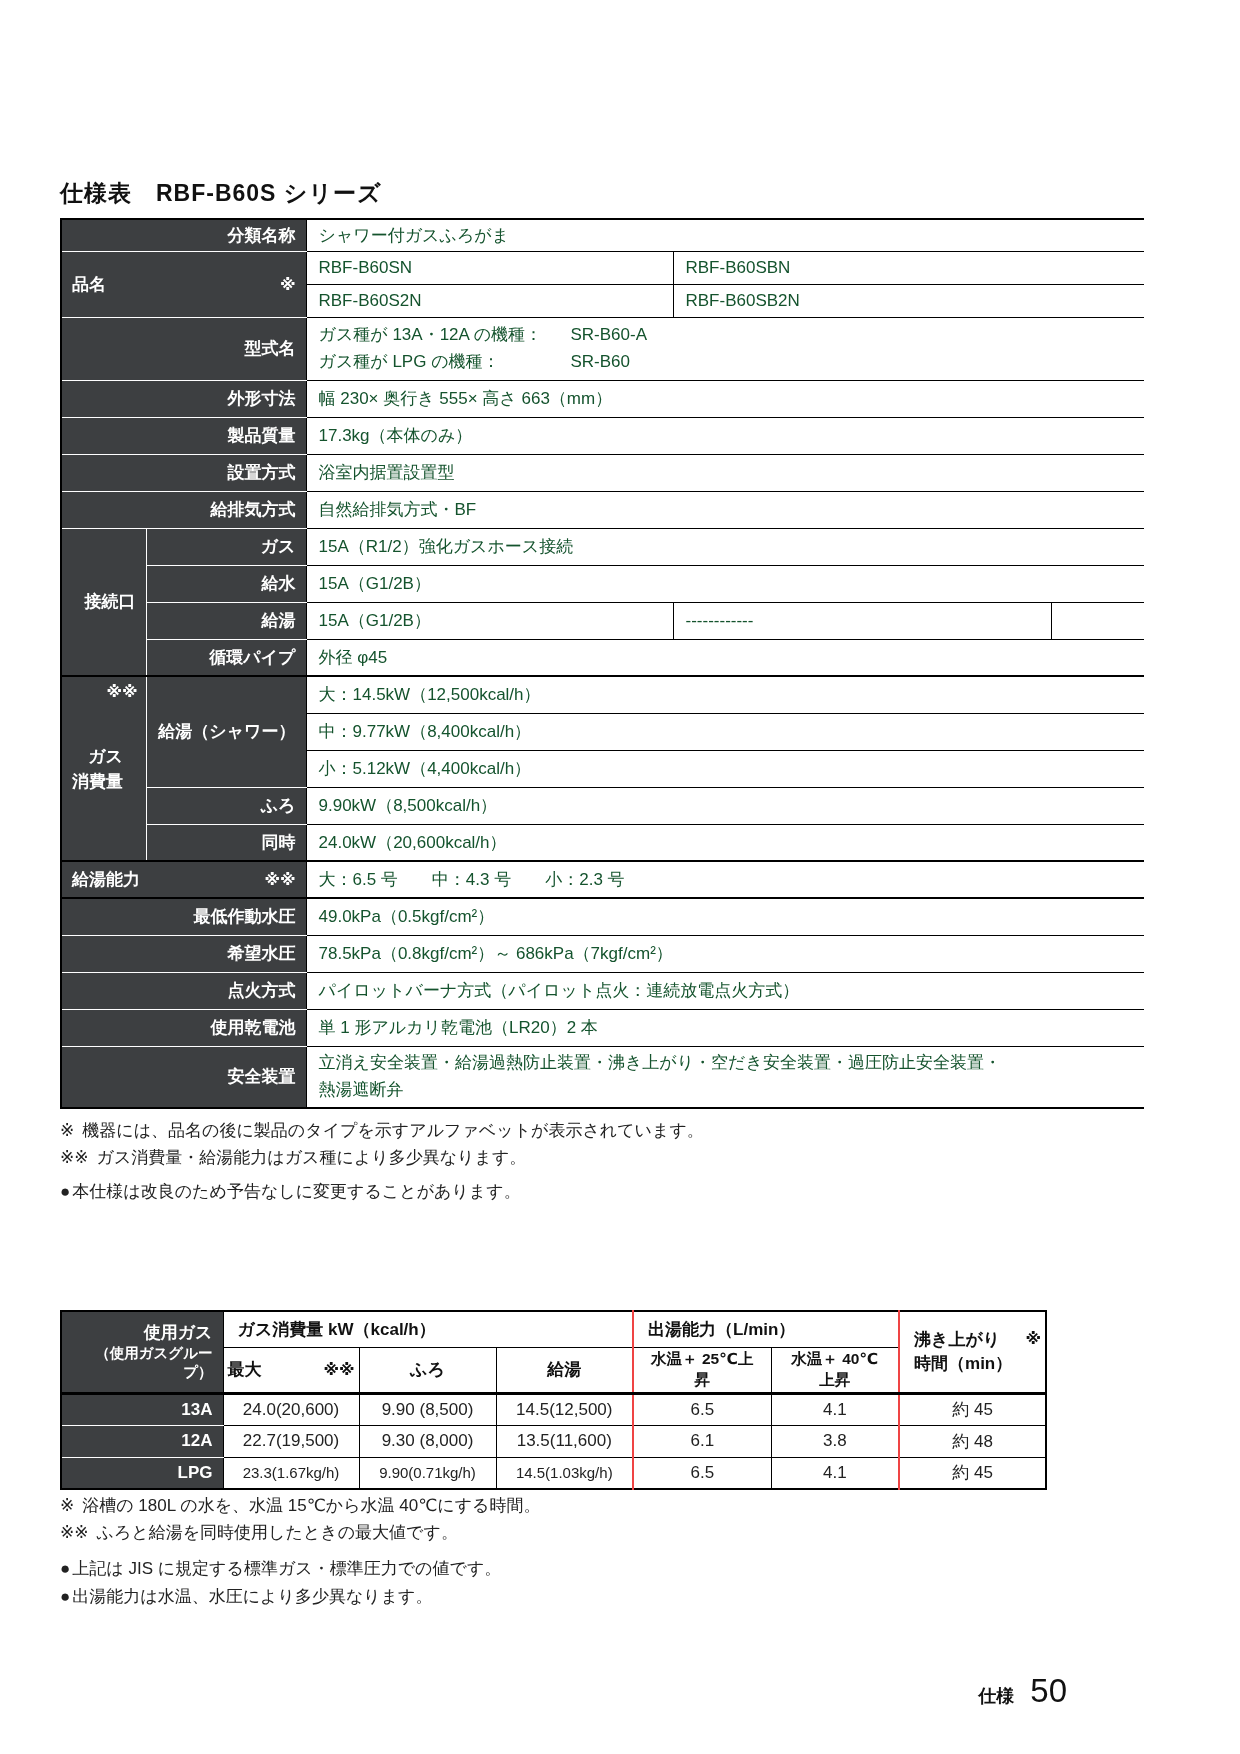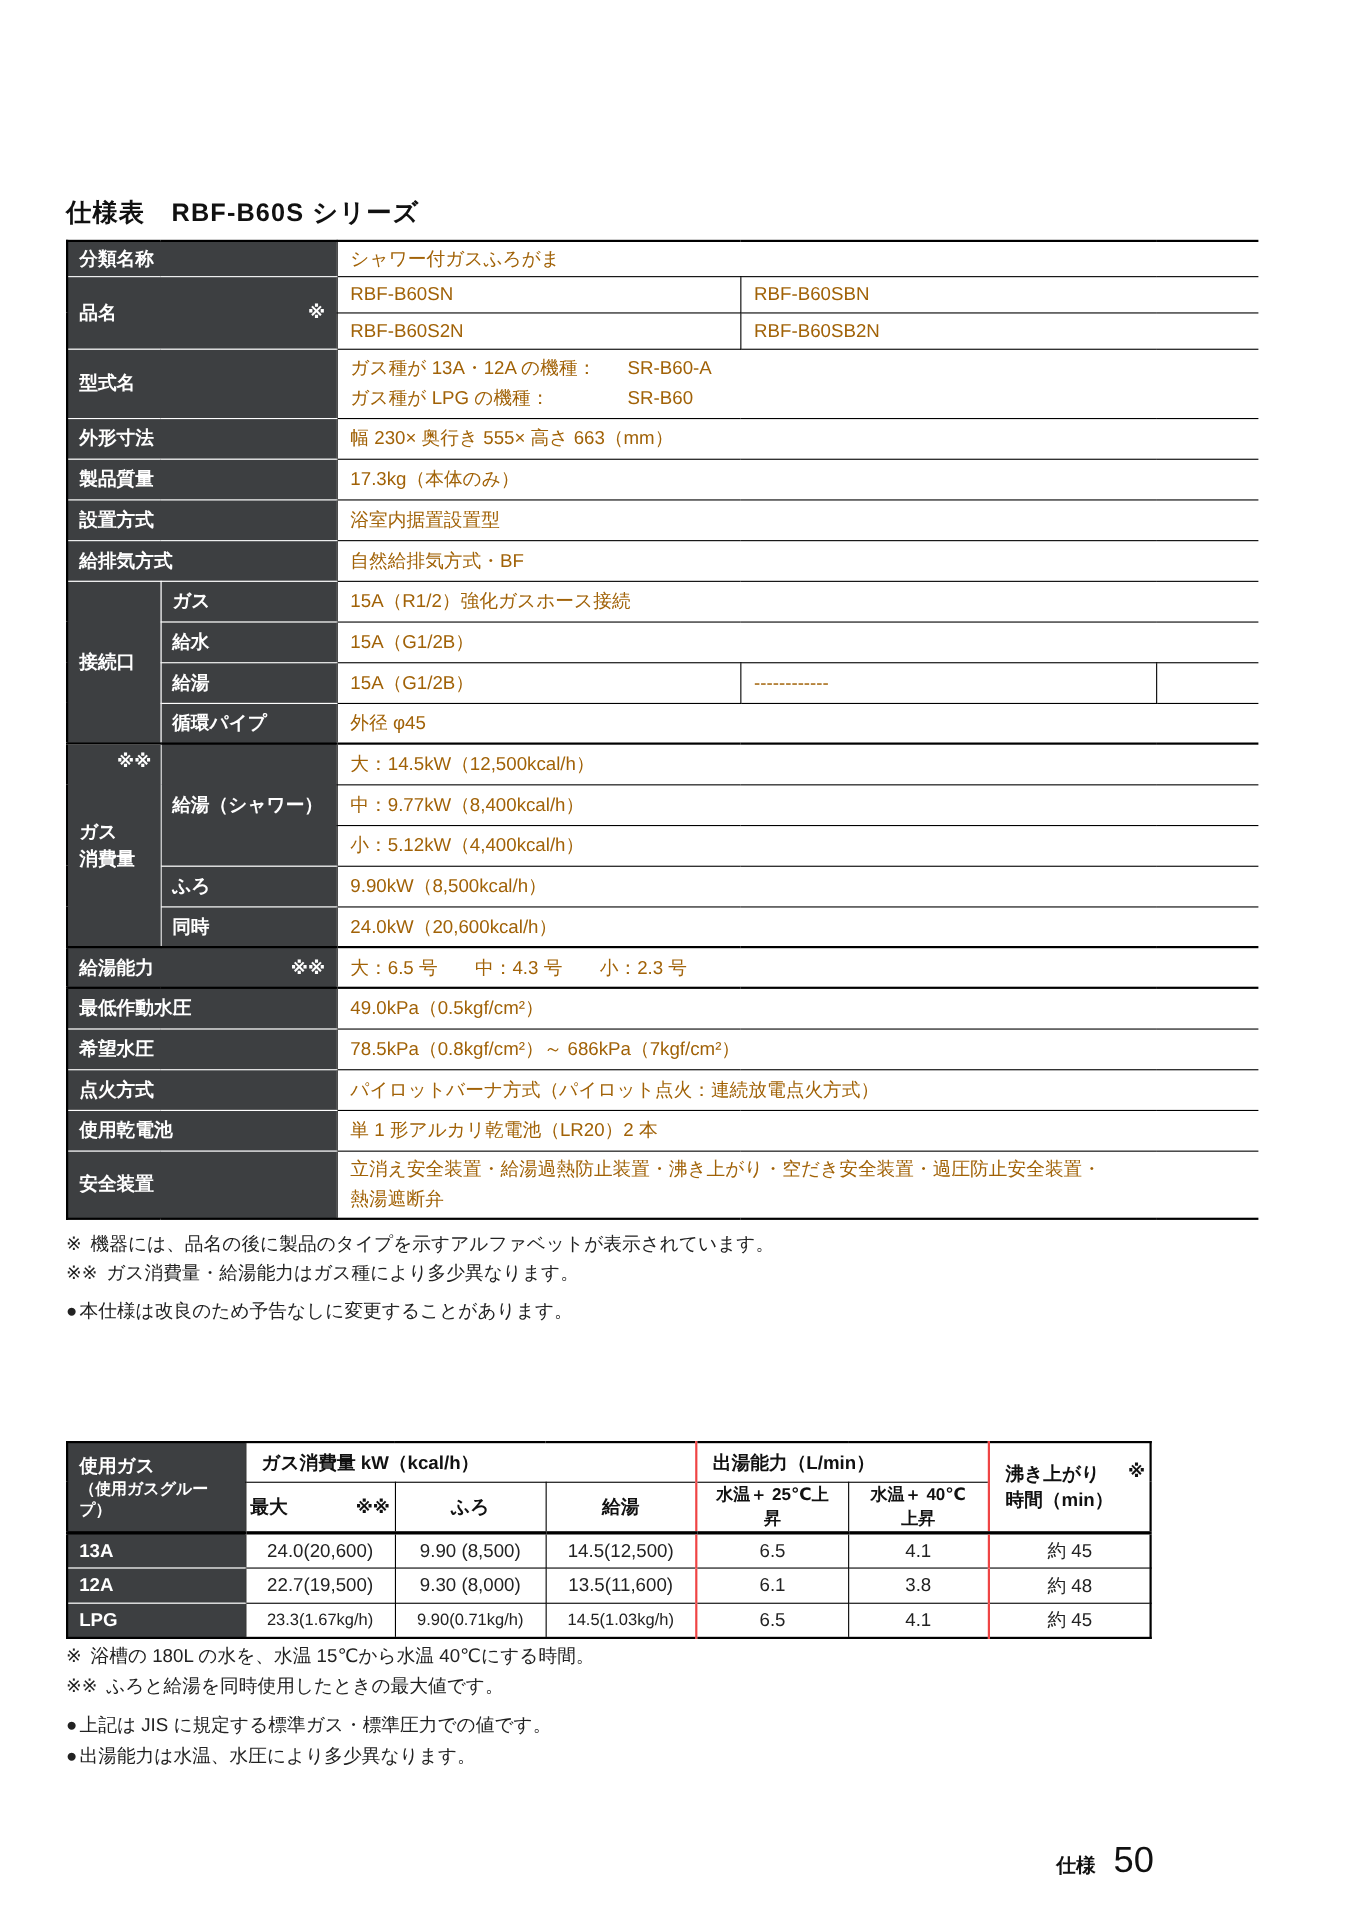--- a/index.html
+++ b/index.html
@@ -13,25 +13,25 @@
   
   table { border-collapse:collapse; table-layout:fixed; }
   .spec-table { width:1120px; border:2px solid #000; }
   .spec-table tr { height:37px; }
   .spec-table tr.h32 { height:32px; }
   .spec-table tr.h33 { height:33px; }
   .spec-table tr.h63 { height:63px; }
   .spec-table tr.h62 { height:62px; }
   .spec-table td {
     border:1px solid #000; font-size:17px; font-weight:300;
-    padding:1px 12px; text-align:left; vertical-align:middle; color:#a16207;
+    padding:1px 12px; text-align:left; vertical-align:middle; color:#14532d;
   }
   .spec-table th, .cap-table th {
     background:#3d3f41; color:#fff; font-weight:bold; font-size:17px;
-    text-align:left; padding:1px 10px; vertical-align:middle;
+    text-align:right; padding:1px 10px; vertical-align:middle;
     border:1px solid #fff; border-right:1px solid #000;
   }
   .spec-table th.grp { border-right-color:#fff; }
   .spec-table tr.sect th, .spec-table tr.sect td { border-top:2px solid #000; }
   .center { text-align:center; }
   .bold { font-weight:bold; }
   .hflex { display:flex; justify-content:space-between; align-items:center; }
   .mark { font-size:16px; }
   .ml { display:inline-block; min-width:252px; }
   .two-line { line-height:1.55; }
@@ -346,18 +346,18 @@
     <div class="bullet-line" style="margin-top:9px;">
       <span class="bm">●</span>
       <span>上記は JIS に規定する標準ガス・標準圧力での値です。</span>
     </div>
     <div class="bullet-line">
       <span class="bm">●</span>
       <span>出湯能力は水温、水圧により多少異なります。</span>
     </div>
   </div>
 
-  <div class="abs footer" style="right:95px; top:1672px;">
+  <div class="abs footer" style="right:77px; top:1672px;">
     <span class="f-label">仕様</span>
     <span class="f-page">50</span>
   </div>
 
 </div>
 
 </body></html>

